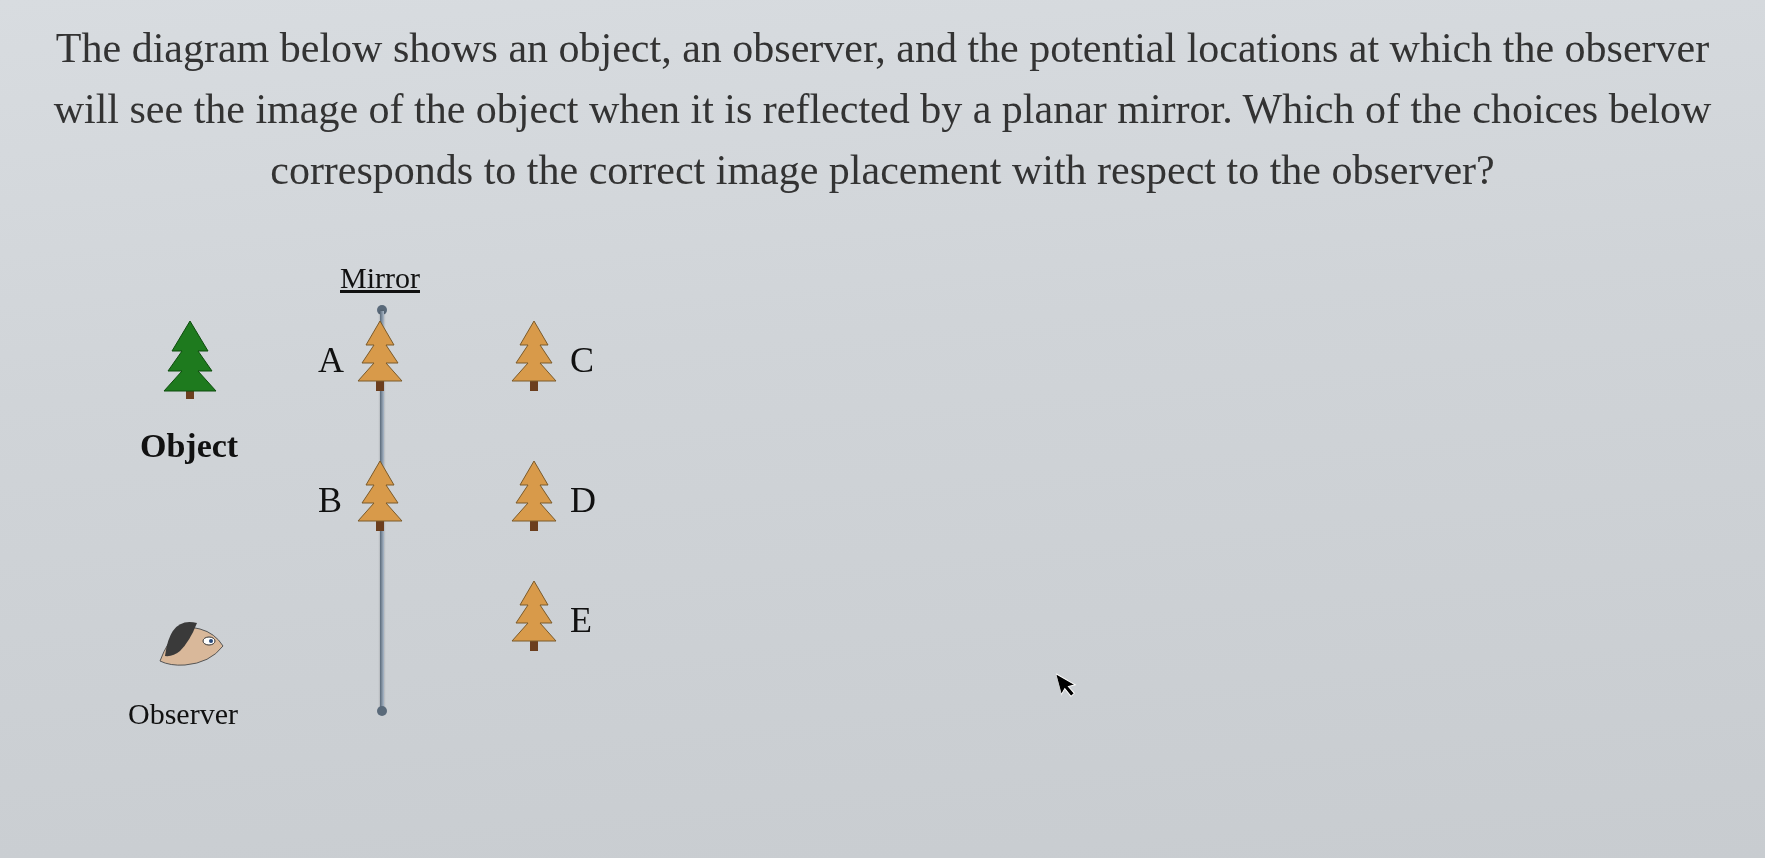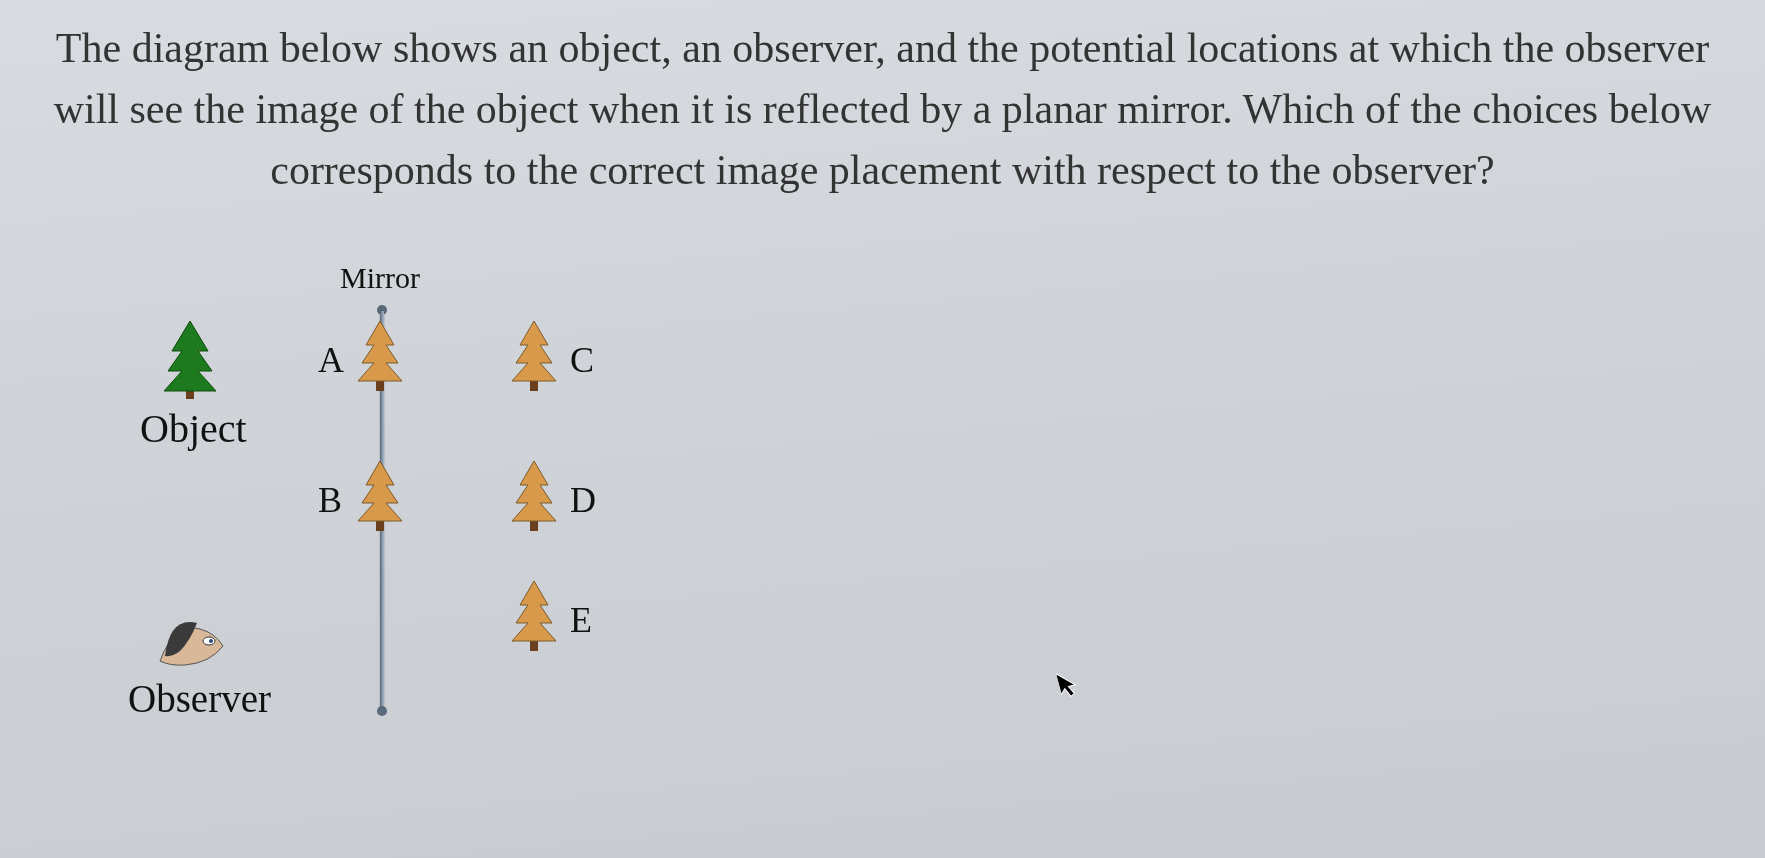--- a/index.html
+++ b/index.html
@@ -24,20 +24,21 @@
     width: 800px;
     height: 520px;
     margin-left: 100px;
     margin-top: 60px;
     font-family: 'Times New Roman', serif;
   }
   .mirror-label {
     position: absolute;
     font-size: 30px;
     color: #111;
+    text-decoration: underline;
   }
   .mirror-line {
     position: absolute;
     width: 4px;
     background: linear-gradient(to right, #5a6a7a, #aab8c8);
     box-shadow: 0 0 2px rgba(0,0,0,0.3);
   }
   .mirror-cap {
     position: absolute;
     width: 10px;
@@ -77,31 +78,31 @@
   <div class="mirror-cap" style="left:277px; top:44px;"></div>
   <div class="mirror-line" style="left:280px; top:50px; height:400px;"></div>
   <div class="mirror-cap" style="left:277px; top:445px;"></div>
 
   <div class="item" style="left:60px; top:60px;">
     <svg width="60" height="80" viewBox="0 0 60 80">
       <rect x="26" y="60" width="8" height="18" fill="#6b3e1e"></rect>
       <polygon points="30,0 12,30 22,30 8,50 22,50 4,70 56,70 38,50 52,50 38,30 48,30" fill="#1e7a1e" stroke="#0d4d0d" stroke-width="1"></polygon>
     </svg>
   </div>
-  <div class="lbl" style="left:40px; top:144px; font-size:40px;">Object</div>
+  <div class="lbl" style="left:40px; top:166px; font-size:34px;font-weight:bold;">Object</div>
 
   <div class="observer-img" style="left:55px; top:330px;">
     <svg width="78" height="78" viewBox="0 0 78 78">
       <path d="M5 70 Q 20 30 45 38 Q 60 42 68 55 Q 55 72 30 74 Q 15 75 5 70 Z" fill="#d9b89a" stroke="#555" stroke-width="1"></path>
       <path d="M10 65 Q 15 25 42 32 Q 35 50 25 60 Q 18 66 10 65 Z" fill="#3a3a3a"></path>
       <ellipse cx="54" cy="50" rx="6" ry="4" fill="#fff" stroke="#333" stroke-width="1"></ellipse>
       <circle cx="56" cy="50" r="2" fill="#2a4a7a"></circle>
     </svg>
   </div>
-  <div class="lbl" style="left:28px; top:415px; font-size:39px;">Observer</div>
+  <div class="lbl" style="left:28px; top:436px; font-size:30px;">Observer</div>
 
   <div class="lbl" style="left:218px; top:78px;">A</div>
   <div class="item" style="left:254px; top:60px;">
     <svg width="52" height="72" viewBox="0 0 52 72">
       <rect x="22" y="54" width="8" height="16" fill="#6b3e1e"></rect>
       <polygon points="26,0 12,24 20,24 8,42 20,42 4,60 48,60 32,42 44,42 32,24 40,24" fill="#d89a4a" stroke="#7a5a2a" stroke-width="1"></polygon>
     </svg>
   </div>
 
   <div class="lbl" style="left:218px; top:218px;">B</div>

